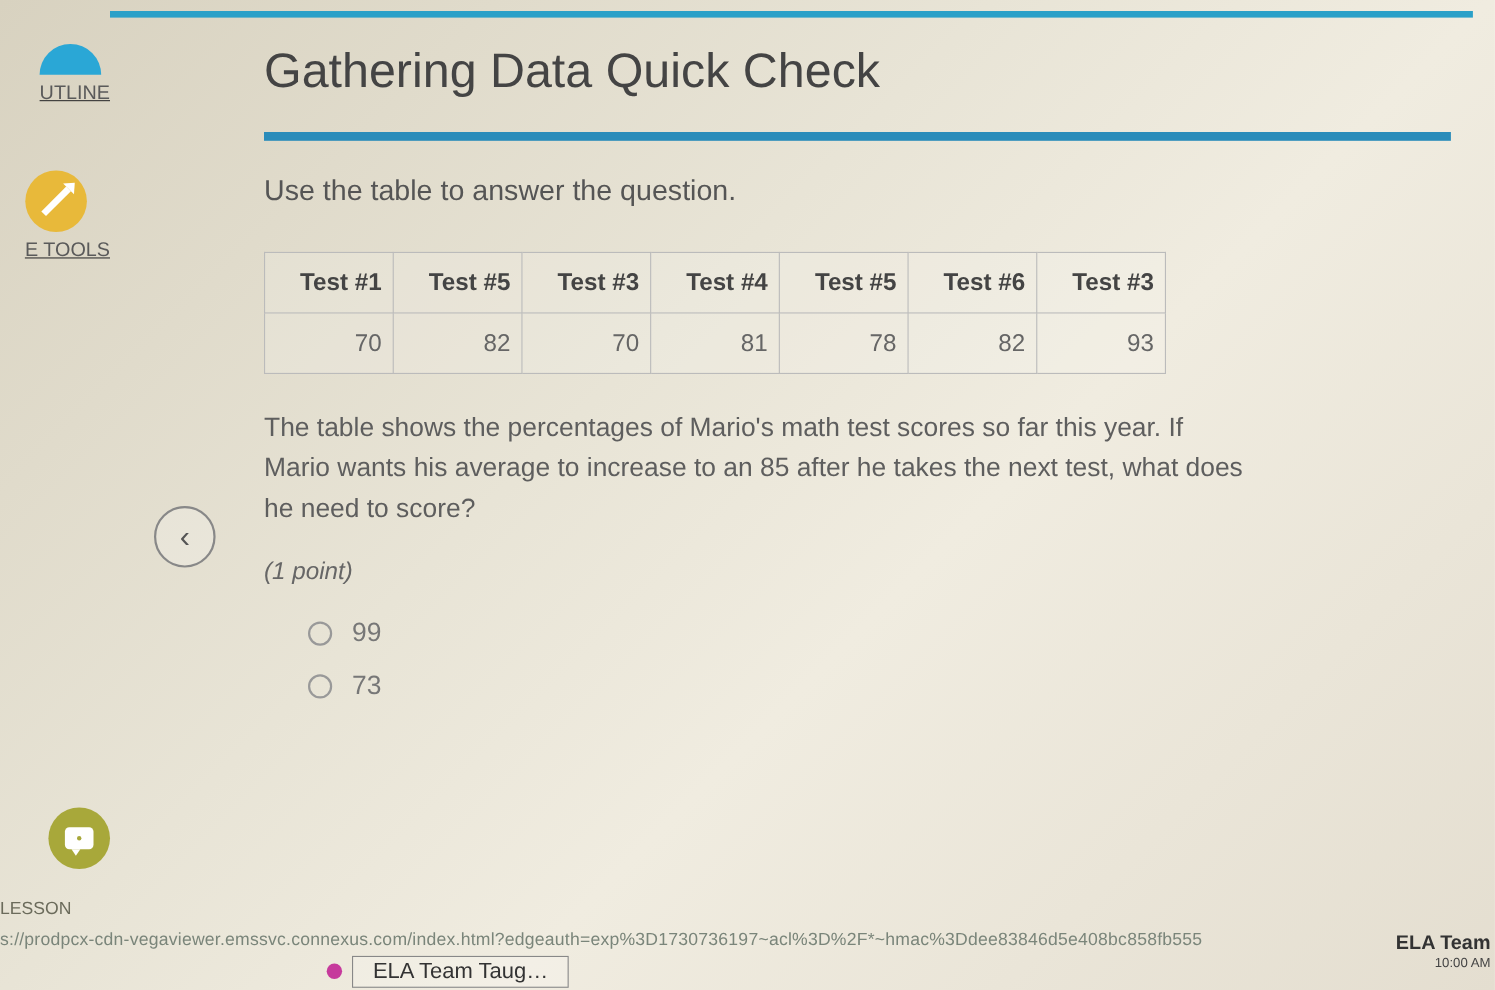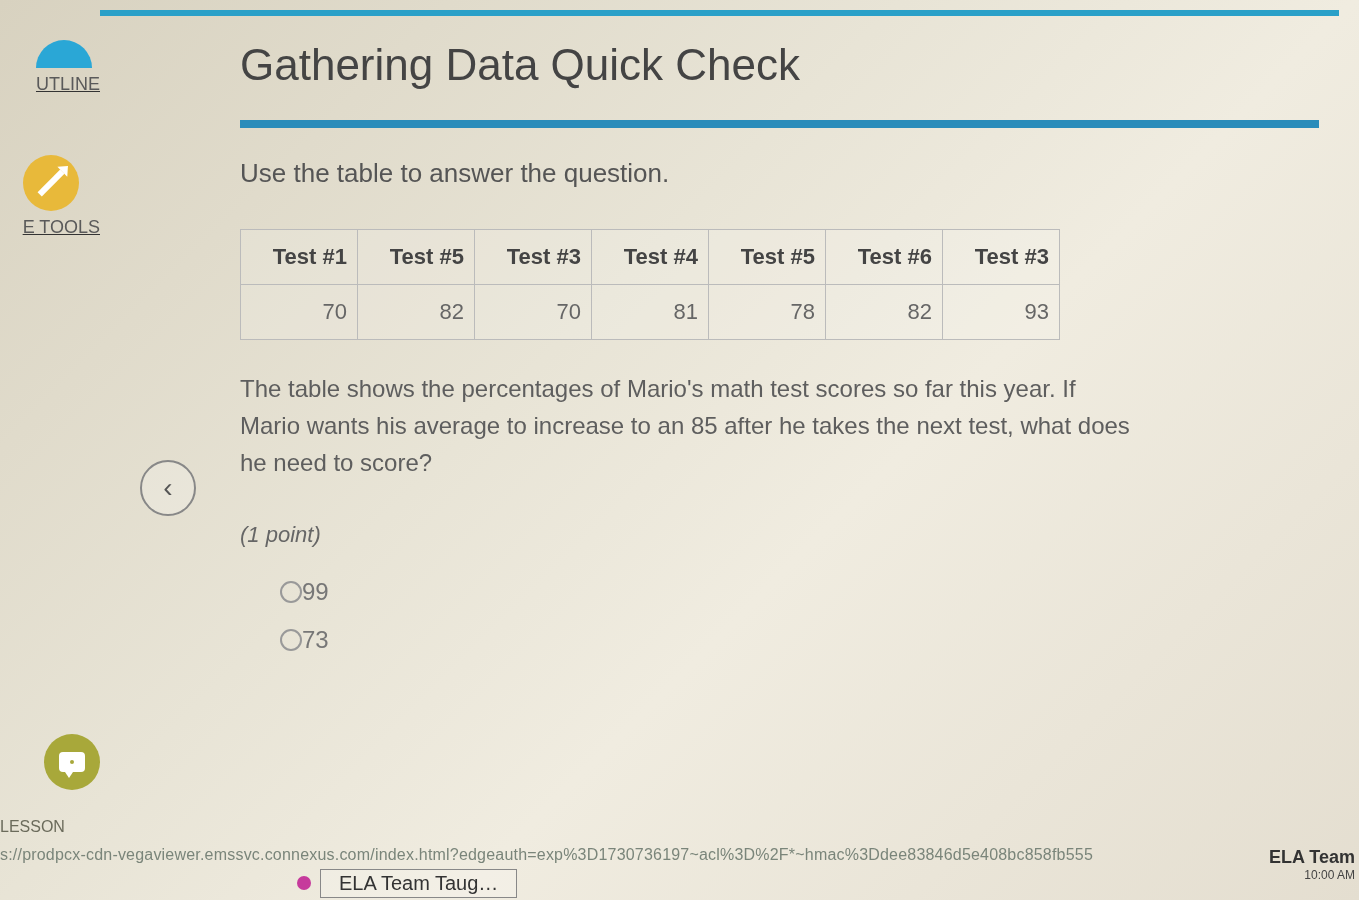--- a/index.html
+++ b/index.html
@@ -65,24 +65,24 @@
   
   table { border-collapse:collapse; width:100%; max-width:820px; background:rgba(255,255,255,0.15); }
   caption { font-weight:bold; font-size:24px; color:#333; padding:14px 0; border:1px solid #bbb; border-bottom:none; background:rgba(255,255,255,0.15);}
   th, td { border:1px solid #bbb; padding:14px 10px; text-align:right; font-size:22px; color:#444;}
   th { font-weight:bold; }
   td { color:#666; }
 
   .question {
     margin-top:30px; font-size:24px; line-height:1.55; color:#5e5e5e; max-width:900px;
   }
-  .points { font-style:italic; font-size:22px; color:#666; margin-top:40px; }
+  .points { font-style:italic; font-size:22px; color:#666; margin-top:24px; }
 
   .options { margin-top:30px; padding-left:40px; display:flex; flex-direction:column; gap:20px; }
-  .option { display:flex; align-items:center; font-size:24px; color:#777; }
+  .option { display:flex; align-items:center; gap:18px; font-size:24px; color:#777; }
   .radio {
     width:22px; height:22px; border:2px solid #999; border-radius:50%; background:transparent;
     display:inline-block; flex-shrink:0;
   }
 
   
   .nav-back {
     position:absolute; left:140px; top:460px;
     width:56px; height:56px; border:2px solid #888; border-radius:50%;
     display:flex; align-items:center; justify-content:center;

